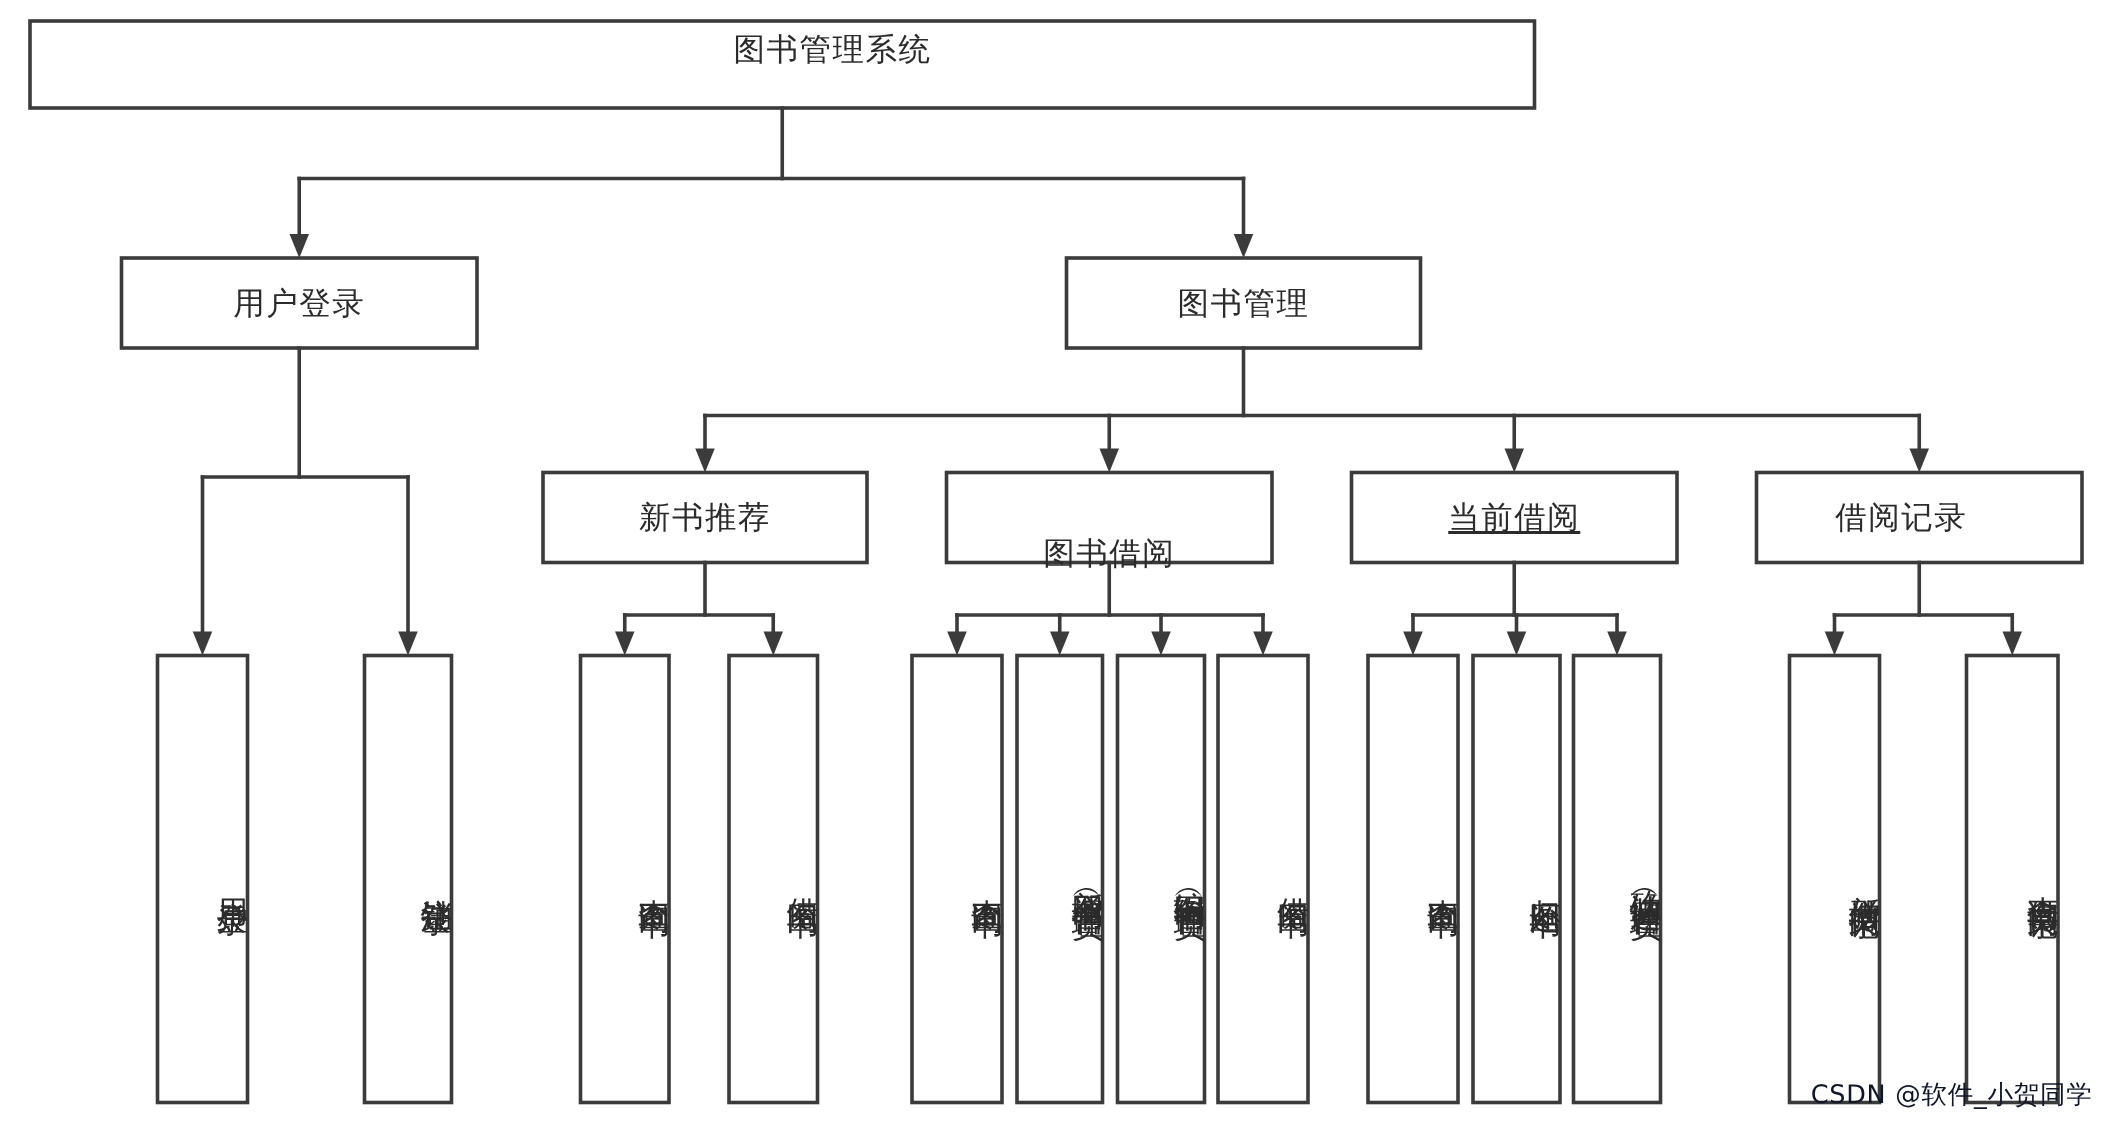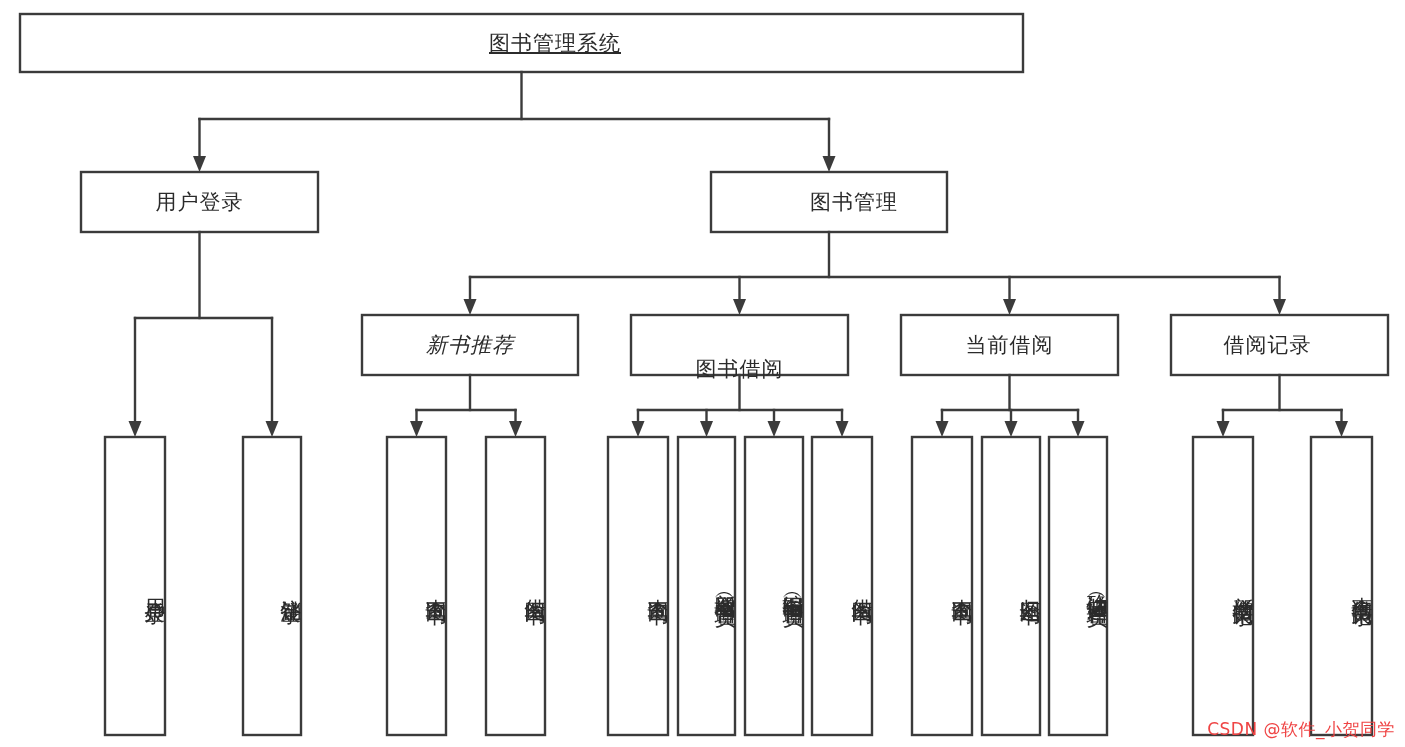--- a/index.html
+++ b/index.html
@@ -68,21 +68,21 @@
     letter-spacing: 1px;
     white-space: nowrap;
     pointer-events: none;
   }
   #watermark {
     position: absolute;
     right: 10px;
     bottom: 6px;
     font-family: "DejaVu Sans", "Liberation Sans", sans-serif;
     font-size: 17px;
-    color: #ef4444;
+    color: #0f172a;
     letter-spacing: 0.5px;
     pointer-events: none;
     user-select: none;
   }
 </style>
 </head>
 <body>
 
 <div id="diagram-root">
   <svg class="tree" id="tree-svg" viewBox="0 0 1405 747">
@@ -207,26 +207,26 @@
       <g>
         <path d="M 1279.5 375 L 1279.5 410" class="edge"></path>
         <path d="M 1223 410 L 1341.5 410" class="edge"></path>
         <path d="M 1223 410 L 1223 421" class="edge"></path>
         <path d="M 1223 437 L 1216.5 421 L 1229.5 421 Z" class="arrow-head"></path>
         <path d="M 1341.5 410 L 1341.5 421" class="edge"></path>
         <path d="M 1341.5 437 L 1335 421 L 1348 421 Z" class="arrow-head"></path>
       </g>
     </svg>
   <div id="label-layer" style="position: absolute; left: 0px; top: 0px; width: 1405px; height: 747px;">
-      <div class="hlabel-wrap" style="left: 20px; top: 14px; width: 1070px; height: 58px; text-decoration: underline;">图书管理系统</div>
+      <div class="hlabel-wrap" style="left: 20px; top: 4px; width: 1070px; height: 58px;">图书管理系统</div>
       <div class="hlabel-wrap" style="left: 81px; top: 172px; width: 237px; height: 60px;">用户登录</div>
-      <div class="hlabel-wrap" style="left: 711px; top: 172px; width: 236px; height: 60px; padding-left: 25px;">图书管理</div>
-      <div class="hlabel-wrap" style="left: 362px; top: 315px; width: 216px; height: 60px; font-style: italic;">新书推荐</div>
+      <div class="hlabel-wrap" style="left: 711px; top: 172px; width: 236px; height: 60px;">图书管理</div>
+      <div class="hlabel-wrap" style="left: 362px; top: 315px; width: 216px; height: 60px;">新书推荐</div>
       <div class="hlabel-wrap" style="left: 631px; top: 315px; width: 217px; height: 60px; margin-top: 24px;">图书借阅</div>
-      <div class="hlabel-wrap" style="left: 901px; top: 315px; width: 217px; height: 60px;">当前借阅</div>
+      <div class="hlabel-wrap" style="left: 901px; top: 315px; width: 217px; height: 60px; text-decoration: underline;">当前借阅</div>
       <div class="hlabel-wrap" style="left: 1171px; top: 315px; width: 193px; height: 60px;">借阅记录</div>
       <div class="vlabel-wrap" style="left: 105px; top: 445px; width: 60px; height: 282px;">用户登录</div>
       <div class="vlabel-wrap" style="left: 243px; top: 445px; width: 58px; height: 282px;">注销登录</div>
       <div class="vlabel-wrap" style="left: 387px; top: 445px; width: 59px; height: 282px;">查询图书</div>
       <div class="vlabel-wrap" style="left: 486px; top: 445px; width: 59px; height: 282px;">借阅图书</div>
       <div class="vlabel-wrap" style="left: 608px; top: 445px; width: 60px; height: 282px;">查询图书</div>
       <div class="vlabel-wrap" style="left: 678px; top: 445px; width: 57px; height: 282px;">新增图书（管理员）</div>
       <div class="vlabel-wrap" style="left: 745px; top: 445px; width: 58px; height: 282px;">编辑图书（管理员）</div>
       <div class="vlabel-wrap" style="left: 812px; top: 445px; width: 60px; height: 282px;">借阅图书</div>
       <div class="vlabel-wrap" style="left: 912px; top: 445px; width: 60px; height: 282px;">查询图书</div>

